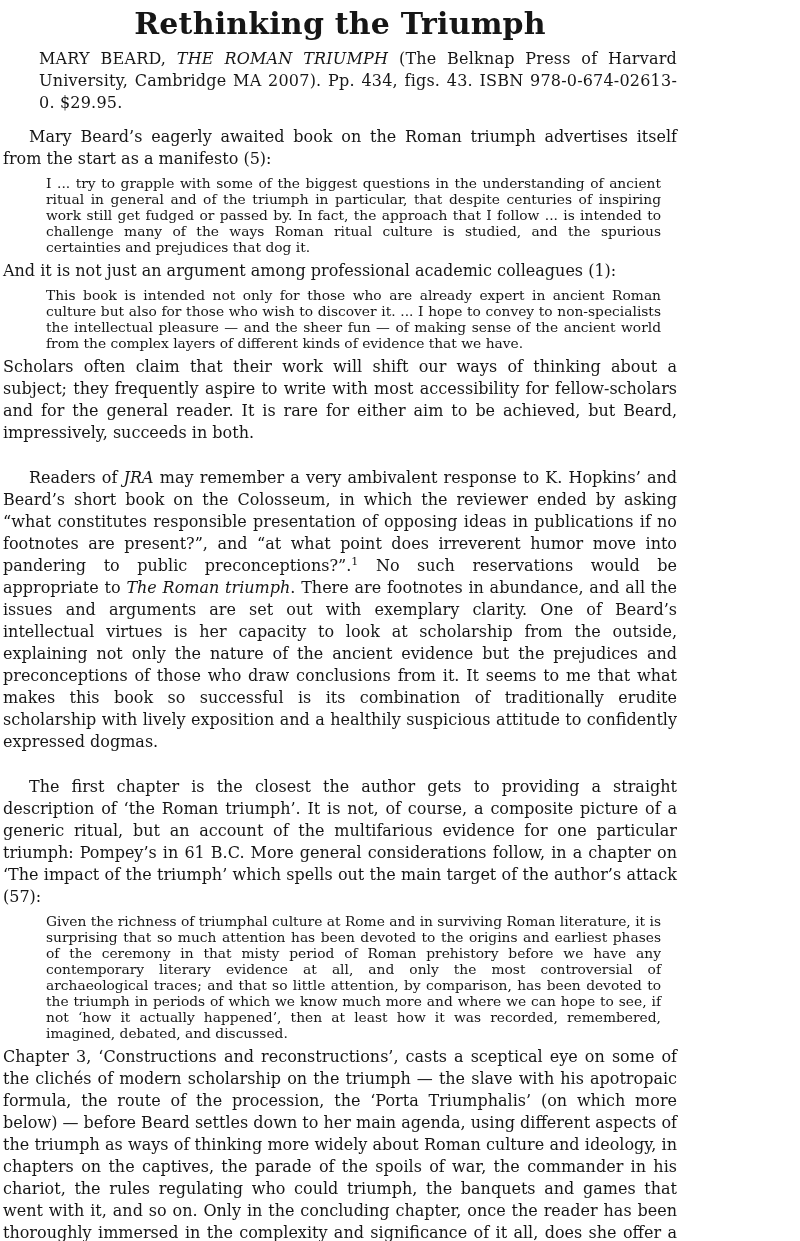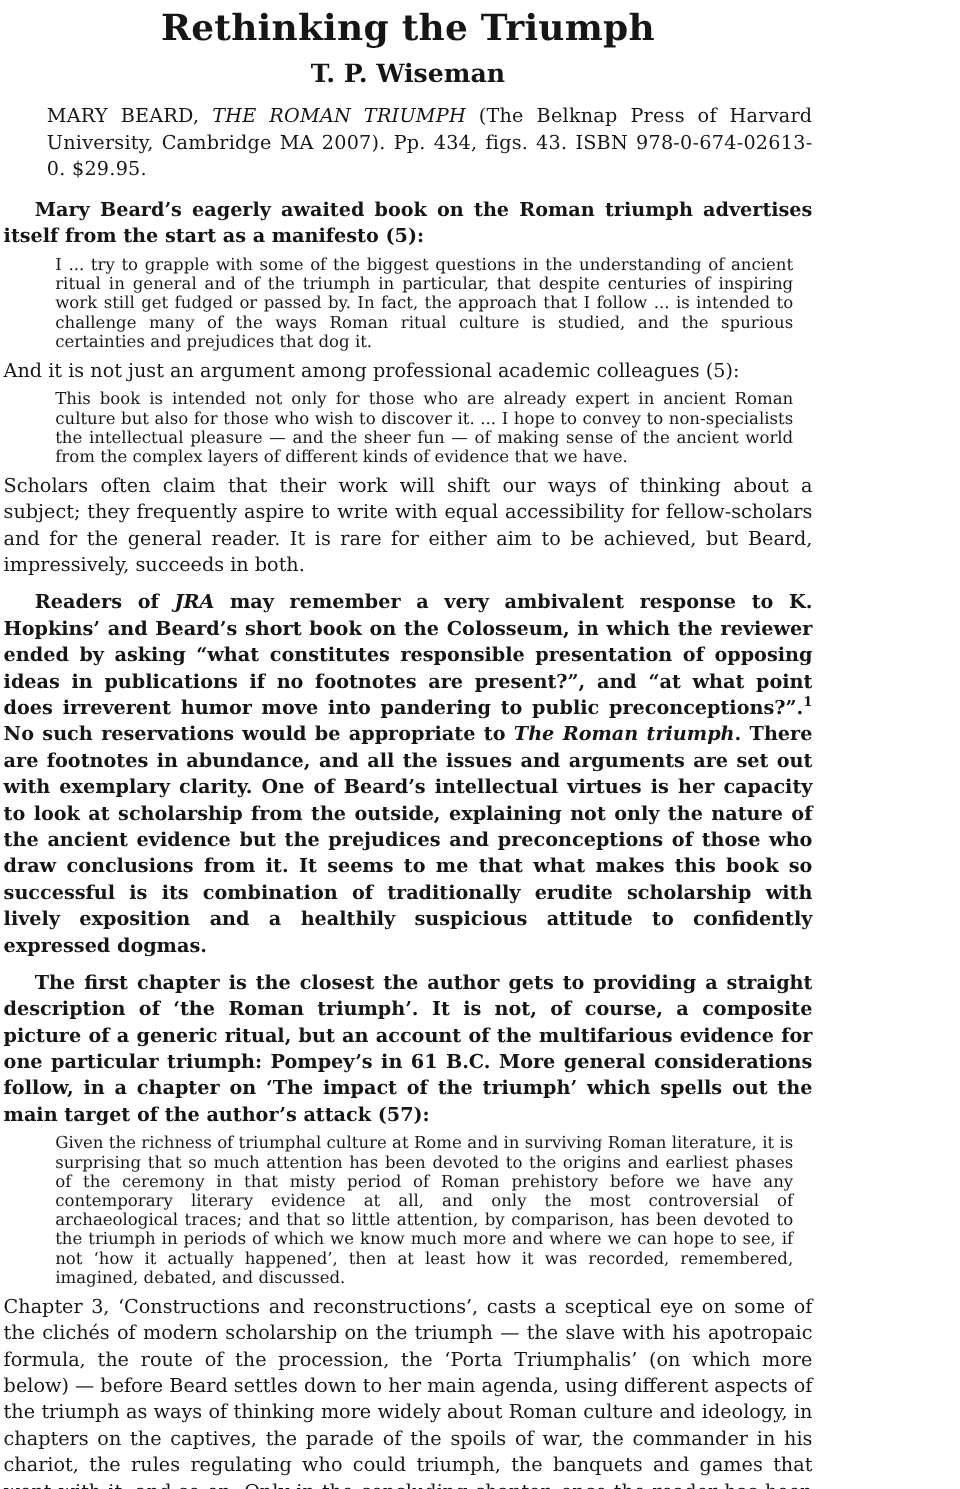--- a/index.html
+++ b/index.html
@@ -28,22 +28,22 @@
     text-align: center;
     margin: 0 0 13px 0;
   }
   .body-para {
     font-size: 16px;
     line-height: 22px;
     text-align: justify;
     margin: 0;
   }
   .citation { margin-bottom: 12px; letter-spacing: 0.2px; margin-left: 36px; }
-  .indent { text-indent: 26px; font-weight: bold; }
-  .para-gap { margin-top: 9px; }
+  .indent { text-indent: 26px; }
+  .para-gap { margin-top: 23px; }
   .quote {
     font-size: 13.8px;
     line-height: 16px;
     text-align: justify;
     margin: 5px 16px 5px 43px;
   }
   em { font-style: italic; }
   sup.note-ref {
     font-size: 11px;
     line-height: 0;
@@ -68,33 +68,32 @@
   }
   .fn-text { flex: 1; }
 </style>
 </head>
 <body>
 
 <div class="page">
 
   <h1 class="title">Rethinking the Triumph</h1>
 
-  <h2 class="author">T. P. Wiseman</h2>
 
   <p class="body-para citation"><span>MARY BEARD, </span><em>THE ROMAN TRIUMPH</em><span> (The Belknap Press of Harvard University, Cambridge MA 2007). Pp. 434, figs. 43. ISBN 978-0-674-02613-0. $29.95.</span></p>
 
   <p class="body-para indent">Mary Beard’s eagerly awaited book on the Roman triumph advertises itself from the start as a manifesto (5):</p>
 
   <blockquote class="quote">I ... try to grapple with some of the biggest questions in the understanding of ancient ritual in general and of the triumph in particular, that despite centuries of inspiring work still get fudged or passed by. In fact, the approach that I follow ... is intended to challenge many of the ways Roman ritual culture is studied, and the spurious certainties and prejudices that dog it.</blockquote>
 
-  <p class="body-para">And it is not just an argument among professional academic colleagues (5):</p>
+  <p class="body-para">And it is not just an argument among professional academic colleagues (1):</p>
 
   <blockquote class="quote">This book is intended not only for those who are already expert in ancient Roman culture but also for those who wish to discover it. ... I hope to convey to non-specialists the intellectual pleasure — and the sheer fun — of making sense of the ancient world from the complex layers of different kinds of evidence that we have.</blockquote>
 
-  <p class="body-para">Scholars often claim that their work will shift our ways of thinking about a subject; they frequently aspire to write with equal accessibility for fellow-scholars and for the general reader. It is rare for either aim to be achieved, but Beard, impressively, succeeds in both.</p>
+  <p class="body-para">Scholars often claim that their work will shift our ways of thinking about a subject; they frequently aspire to write with most accessibility for fellow-scholars and for the general reader. It is rare for either aim to be achieved, but Beard, impressively, succeeds in both.</p>
 
   <p class="body-para indent para-gap"><span>Readers of </span><em>JRA</em><span> may remember a very ambivalent response to K. Hopkins’ and Beard’s short book on the Colosseum, in which the reviewer ended by asking “what constitutes responsible presentation of opposing ideas in publications if no footnotes are present?”, and “at what point does irreverent humor move into pandering to public preconceptions?”.</span><sup class="note-ref">1</sup><span> No such reservations would be appropriate to </span><em>The Roman triumph</em><span>. There are footnotes in abundance, and all the issues and arguments are set out with exemplary clarity. One of Beard’s intellectual virtues is her capacity to look at scholarship from the outside, explaining not only the nature of the ancient evidence but the prejudices and preconceptions of those who draw conclusions from it. It seems to me that what makes this book so successful is its combination of traditionally erudite scholarship with lively exposition and a healthily suspicious attitude to confidently expressed dogmas.</span></p>
 
   <p class="body-para indent para-gap">The first chapter is the closest the author gets to providing a straight description of ‘the Roman triumph’. It is not, of course, a composite picture of a generic ritual, but an account of the multifarious evidence for one particular triumph: Pompey’s in 61 B.C. More general considerations follow, in a chapter on ‘The impact of the triumph’ which spells out the main target of the author’s attack (57):</p>
 
   <blockquote class="quote">Given the richness of triumphal culture at Rome and in surviving Roman literature, it is surprising that so much attention has been devoted to the origins and earliest phases of the ceremony in that misty period of Roman prehistory before we have any contemporary literary evidence at all, and only the most controversial of archaeological traces; and that so little attention, by comparison, has been devoted to the triumph in periods of which we know much more and where we can hope to see, if not ‘how it actually happened’, then at least how it was recorded, remembered, imagined, debated, and discussed.</blockquote>
 
   <p class="body-para">Chapter 3, ‘Constructions and reconstructions’, casts a sceptical eye on some of the clichés of modern scholarship on the triumph — the slave with his apotropaic formula, the route of the procession, the ‘Porta Triumphalis’ (on which more below) — before Beard settles down to her main agenda, using different aspects of the triumph as ways of thinking more widely about Roman culture and ideology, in chapters on the captives, the parade of the spoils of war, the commander in his chariot, the rules regulating who could triumph, the banquets and games that went with it, and so on. Only in the concluding chapter, once the reader has been thoroughly immersed in the complexity and significance of it all, does she offer a tentative history of the triumph, characteristically keeping “the myth of origins” to almost the end.</p>
 
   <div class="footnote-block">

